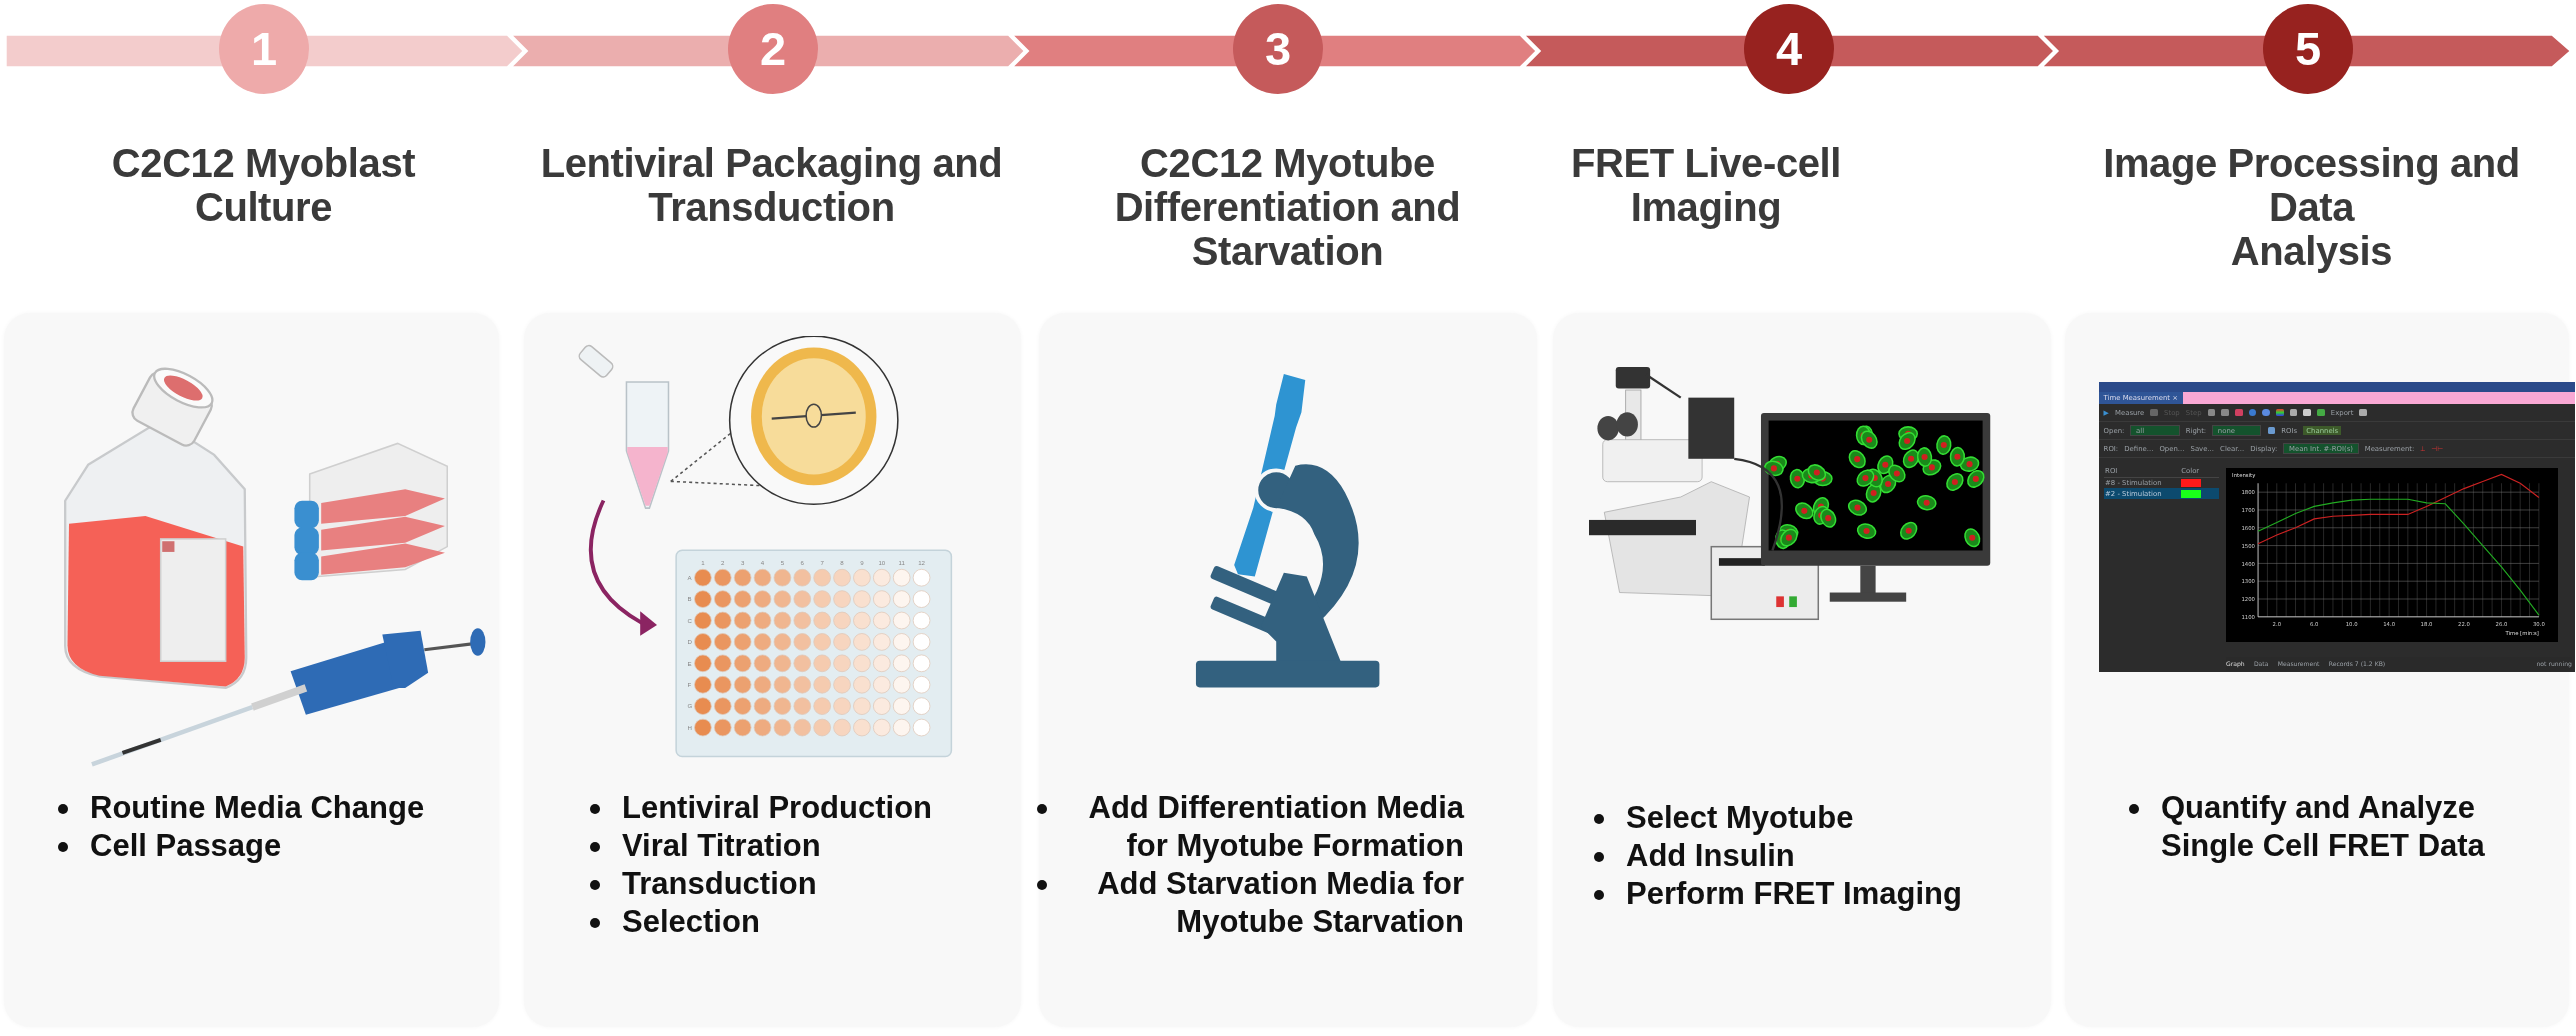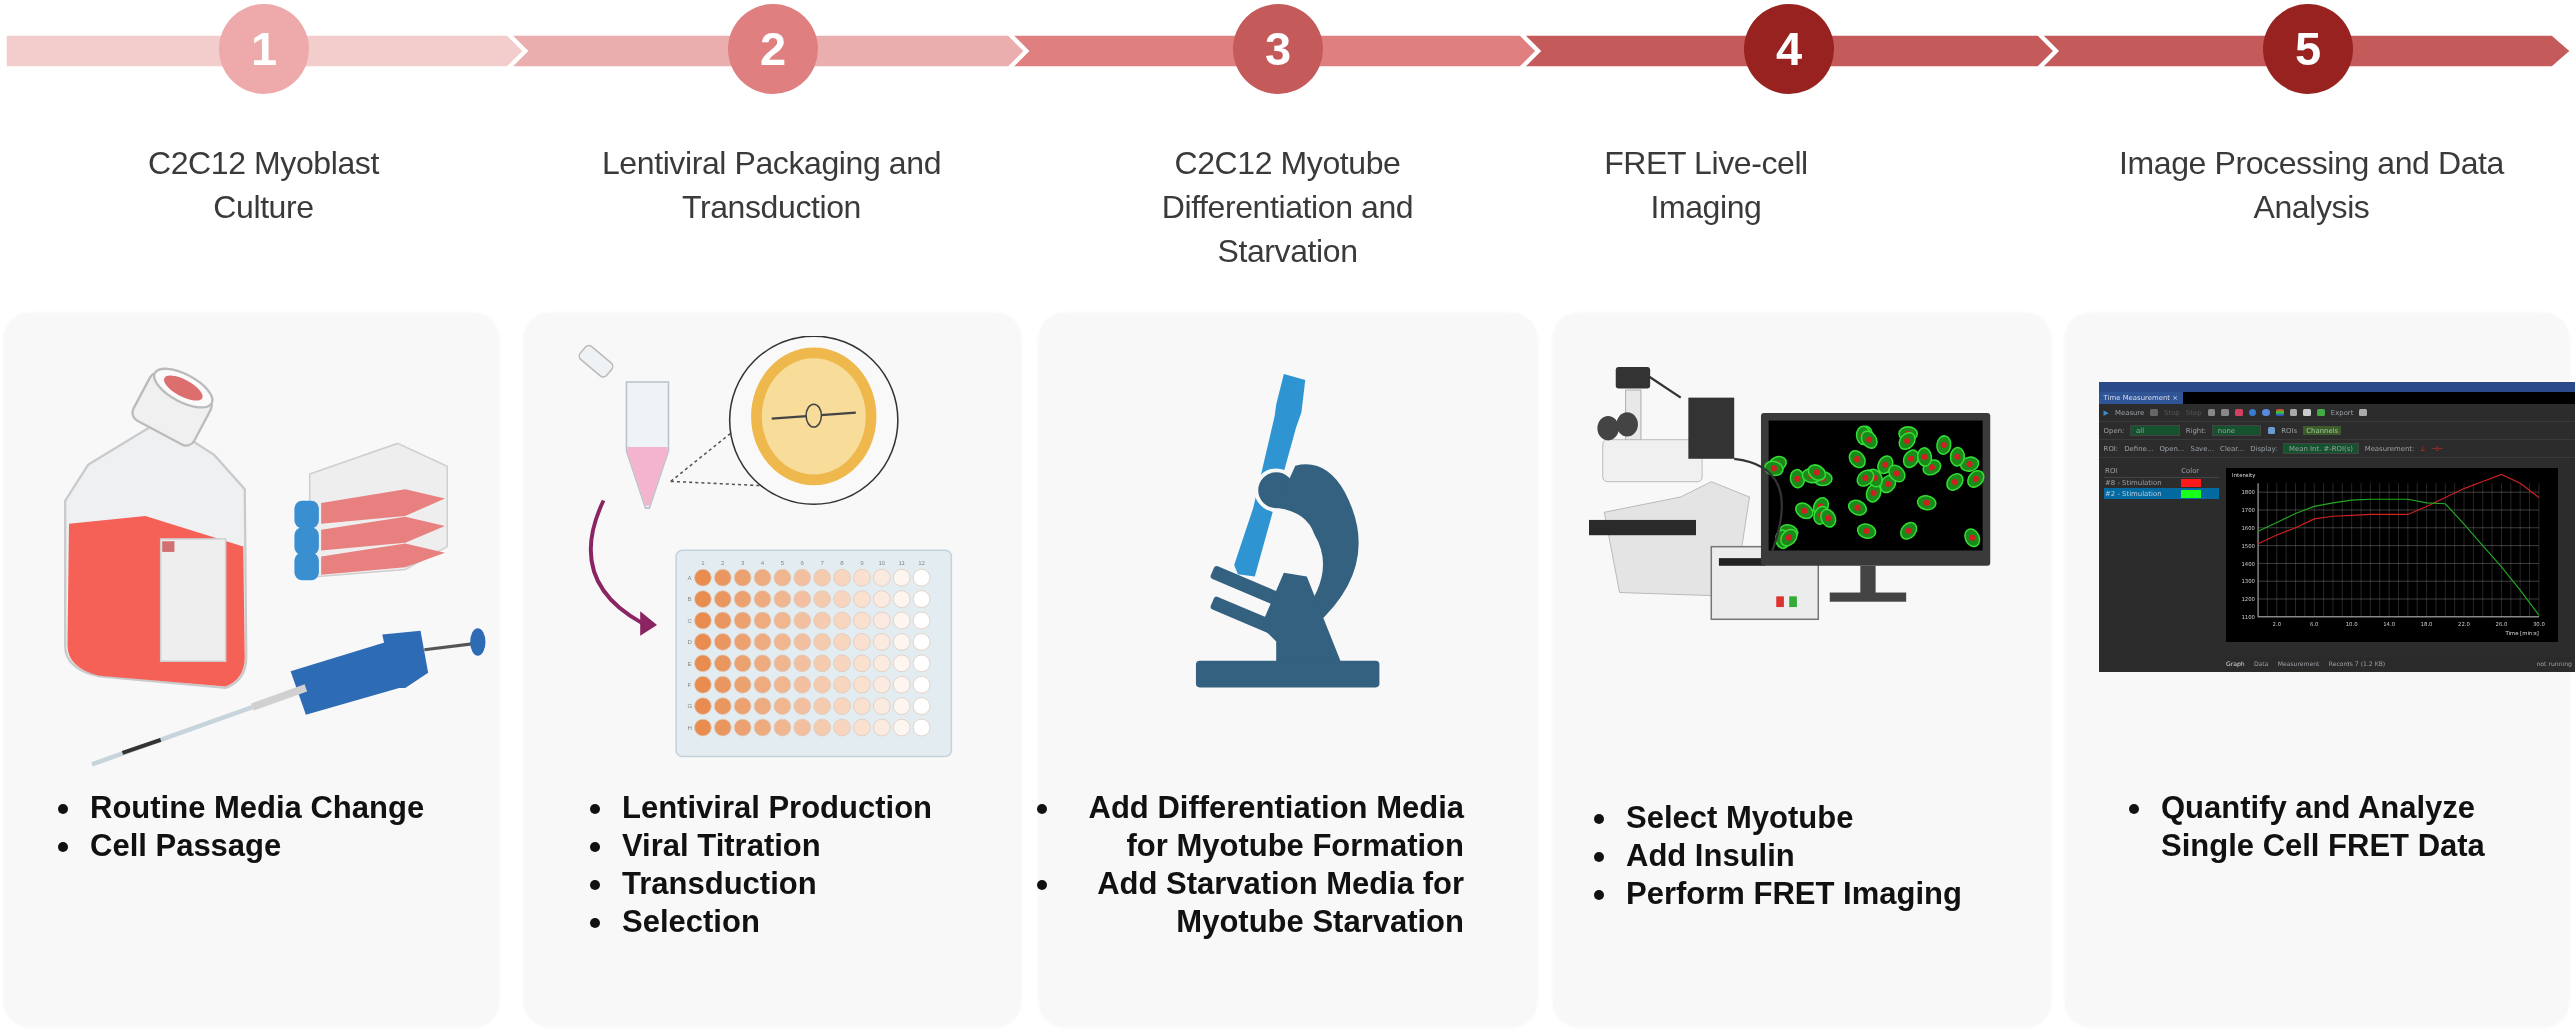--- a/index.html
+++ b/index.html
@@ -1,29 +1,29 @@
 <!DOCTYPE html>
 <html style="font-size:12.2px"><head>
 <meta charset="utf-8">
 <style>
   html,body{margin:0;padding:0;background:#ffffff;}
   body{width:2576px;height:1036px;position:relative;overflow:hidden;font-family:"Liberation Sans","DejaVu Sans",sans-serif;}
   .arrow-bar{position:absolute;top:0;left:0;width:2576px;height:99px;}
   .step-circle{position:absolute;width:90px;height:90px;border-radius:50%;display:flex;align-items:center;justify-content:center;color:#ffffff;font-weight:bold;font-size:47px;top:3.8px;}
-  .step-title{position:absolute;top:141px;text-align:center;font-weight:normal;font-size:32px;line-height:44px;color:#3a3a3a;letter-spacing:-0.4px;}
+  .step-title{position:absolute;top:141px;text-align:center;font-weight:bold;font-size:40px;line-height:44px;color:#3a3a3a;letter-spacing:-0.4px;}
   .card{position:absolute;top:313px;height:714px;background:#f8f8f8;border-radius:26px;box-shadow:0 0 4.6px rgba(0,0,0,0.04);}
   .illus{position:absolute;}
   .bullets{position:absolute;margin:0;padding:0;list-style:none;font-weight:bold;font-size:31px;line-height:38px;color:#111111;}
   .bullets li{position:relative;padding-left:37px;}
   .bullets li::before{content:"";position:absolute;left:4.6px;top:14.5px;width:10px;height:10px;border-radius:50%;background:#111;}
   .bullets.right li{text-align:right;}
   
   .sw{position:absolute;left:2099px;top:382px;width:476px;height:290px;background:#2c2c2c;font-family:"DejaVu Sans",sans-serif;color:#9aa0a6;font-size:6.9px;overflow:hidden;}
   .sw .titlebar{height:10px;background:#2b4a8a;}
-  .sw .tabrow{height:12.2px;background:#000000;display:flex;align-items:center;}
+  .sw .tabrow{height:12.2px;background:#f9a8d4;display:flex;align-items:center;}
   .sw .tab{background:#2f5597;color:#dde;padding:0 4.6px;height:12.2px;line-height:12.2px;font-size:6.9px;}
   .sw .tb{height:17px;display:flex;align-items:center;gap:6.1px;padding:0 4.6px;border-bottom:0.8px solid #3a3a3a;white-space:nowrap;}
   .sw .ico{display:inline-block;width:7.6px;height:7.6px;border-radius:1.5px;}
   .sw .combo{background:#14532d;padding:0.8px 4.6px;min-width:38px;border:0.8px solid #444;}
   .sw .left{position:absolute;left:4.6px;top:84px;width:115px;}
   .sw .roirow{height:10.7px;display:flex;align-items:center;gap:3.1px;padding-left:1.5px;}
   .sw .plot{position:absolute;left:127px;top:86px;width:332px;height:174px;background:#000;}
   .sw .status{position:absolute;left:127px;bottom:1.5px;right:3.1px;height:13.8px;display:flex;gap:9.2px;align-items:center;font-size:6.1px;background:#2a2a2a;}
 </style>
 </head>
@@ -412,21 +412,21 @@
   </div>
   <div class="left">
     <div class="roirow" style="border-bottom:0.8px solid #444">
       <span style="width:73px">ROI</span>
       <span>Color</span>
     </div>
     <div class="roirow">
       <span style="width:73px">#8 - Stimulation</span>
       <span style="width:20px;height:8.4px;background:#ff1a1a"></span>
     </div>
-    <div class="roirow" style="background:#0369a1">
+    <div class="roirow" style="background:#0c4a6e">
       <span style="width:73px;color:#bcd">#2 - Stimulation</span>
       <span style="width:20px;height:8.4px;background:#1aff1a"></span>
     </div>
   </div>
   <div class="plot">
     <svg id="chart" width="332" height="174" viewBox="0 0 435 228" style="font-size:9px">
         <line x1="42" y1="20" x2="42" y2="195" stroke="#555" stroke-width="0.6"></line>
         <line x1="54.266666666666666" y1="20" x2="54.266666666666666" y2="195" stroke="#555" stroke-width="0.6"></line>
         <line x1="66.53333333333333" y1="20" x2="66.53333333333333" y2="195" stroke="#555" stroke-width="0.6"></line>
         <line x1="78.80000000000001" y1="20" x2="78.80000000000001" y2="195" stroke="#555" stroke-width="0.6"></line>

